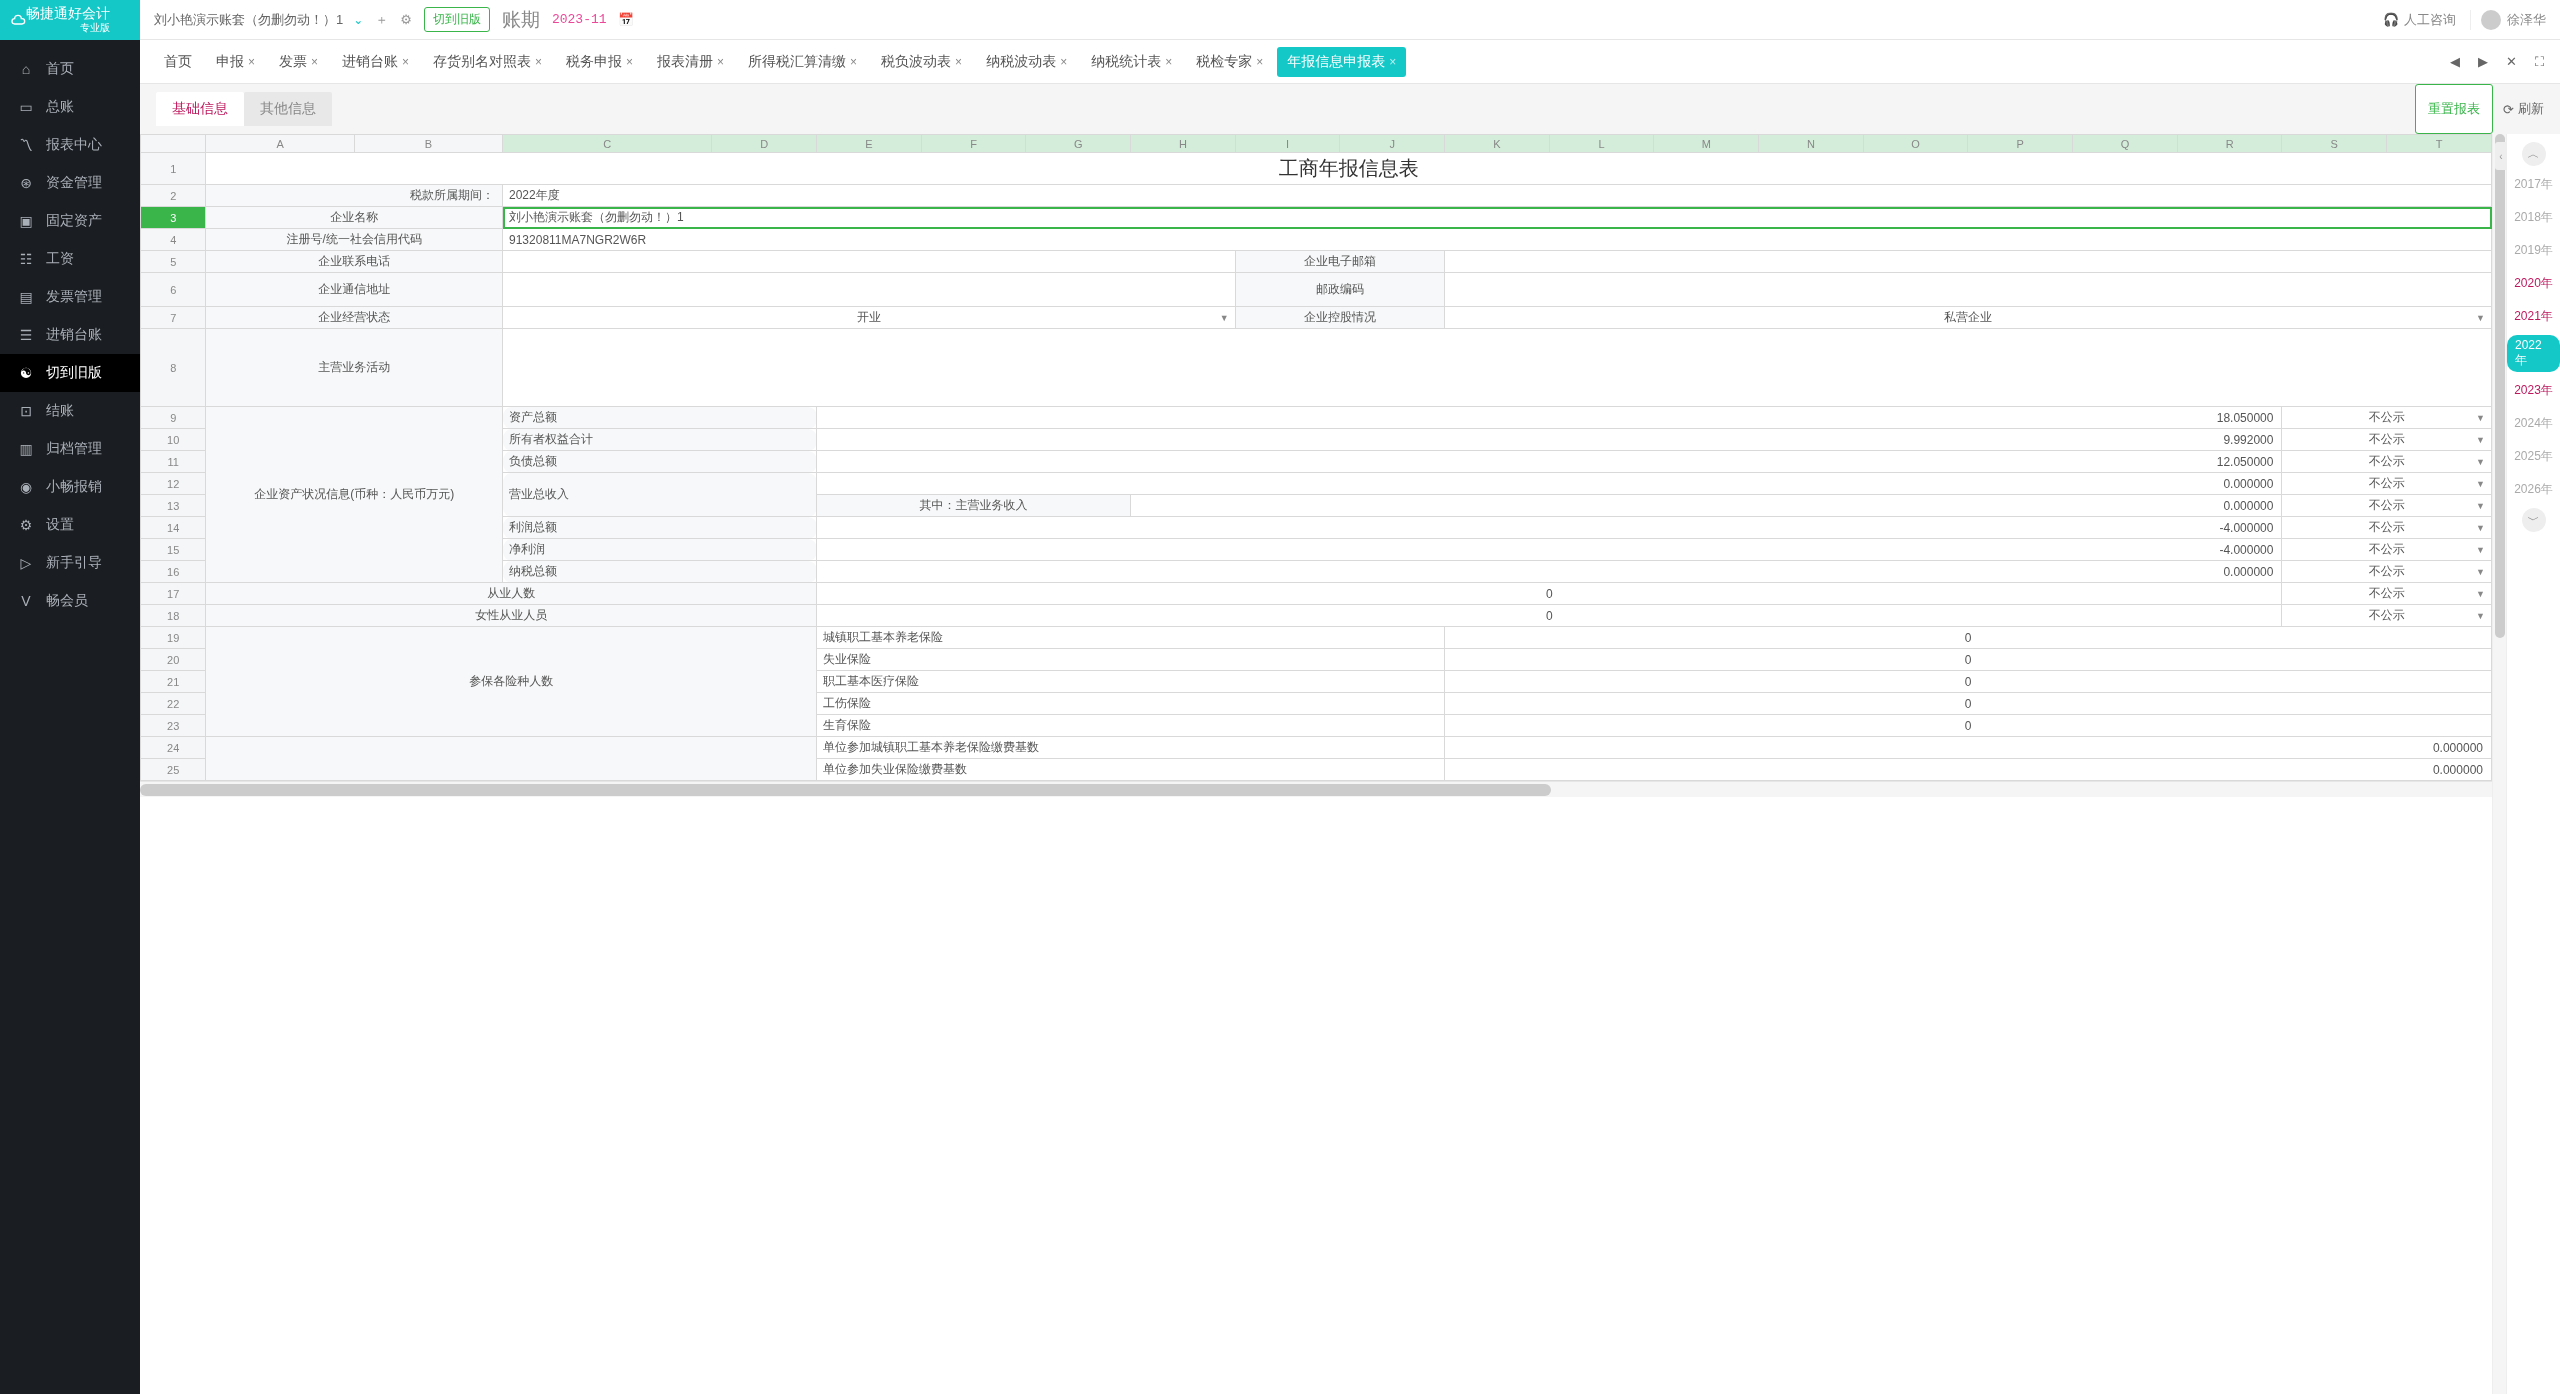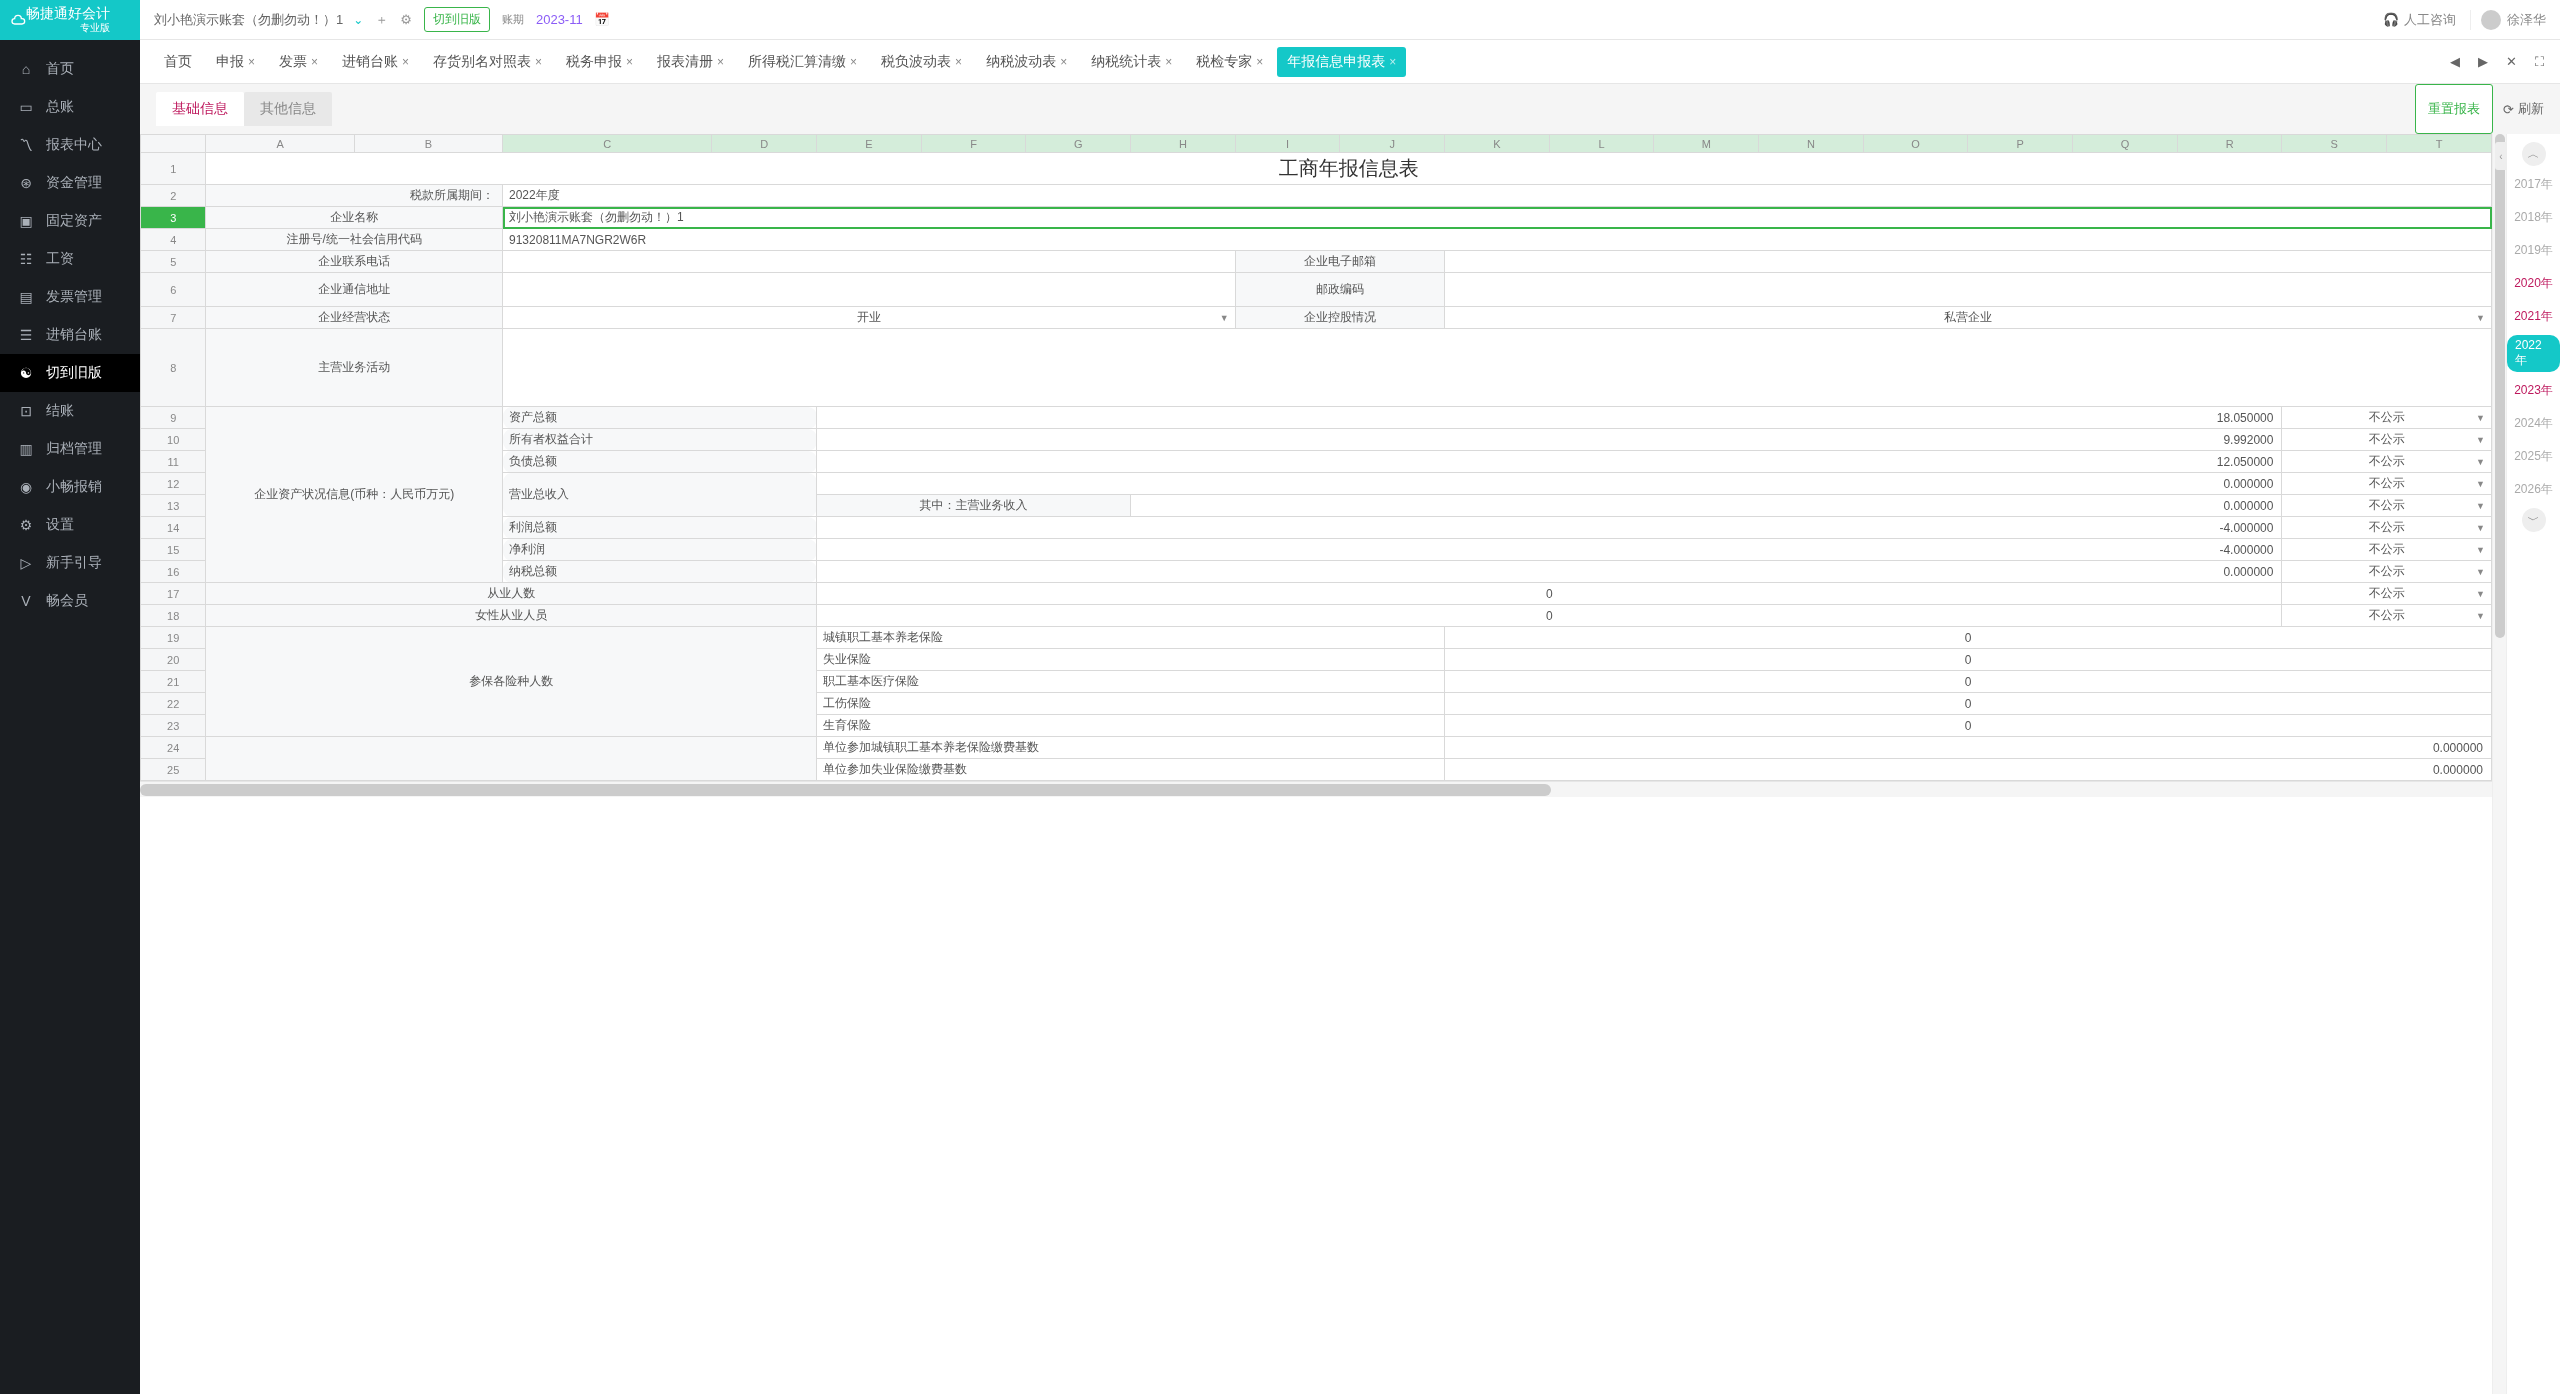--- a/index.html
+++ b/index.html
@@ -19,22 +19,22 @@
 
 .main { flex: 1; display: flex; flex-direction: column; overflow: hidden; }
 
 
 .topbar { height: 40px; background: #fff; border-bottom: 1px solid #e6e6e6; display: flex; align-items: center; padding: 0 14px; gap: 12px; }
 .account-select { display: flex; align-items: center; gap: 10px; color: #555; }
 .account-name { color: #666; }
 .chev-down { color: #14c8c8; font-size: 12px; }
 .top-btn { border: 1px solid #ddd; padding: 3px 8px; border-radius: 3px; font-size: 12px; color: #666; cursor: pointer; background: #fff; }
 .top-btn.green { color: #39b54a; border-color: #39b54a; }
-.period-label { color: #888; font-size: 11px; }
-.period-val { color: #8b5cf6; }
+.period-label { color: #888; font-size: 19px; }
+.period-val { color: #ec4899; font-family: Liberation Mono, monospace; }
 .cal-icon { color: #14c8c8; }
 .topbar-right { margin-left: auto; display: flex; align-items: center; gap: 14px; color: #888; font-size: 13px; }
 .user-area { display: flex; align-items: center; gap: 6px; color: #888; padding-left: 10px; border-left: 1px solid #eee; }
 .avatar { width: 20px; height: 20px; background: #ccc; border-radius: 50%; }
 
 
 .tabs-row { height: 44px; background: #fff; border-bottom: 1px solid #e6e6e6; display: flex; align-items: center; padding: 0 6px 0 14px; position: relative; }
 .tabs-list { display: flex; align-items: center; gap: 4px; flex: 1; overflow: hidden; }
 .tab { display: flex; align-items: center; padding: 6px 10px; color: #555; cursor: pointer; font-size: 14px; border-radius: 3px; gap: 4px; white-space: nowrap; }
 .tab.active { background: #14c8c8; color: #fff; }

